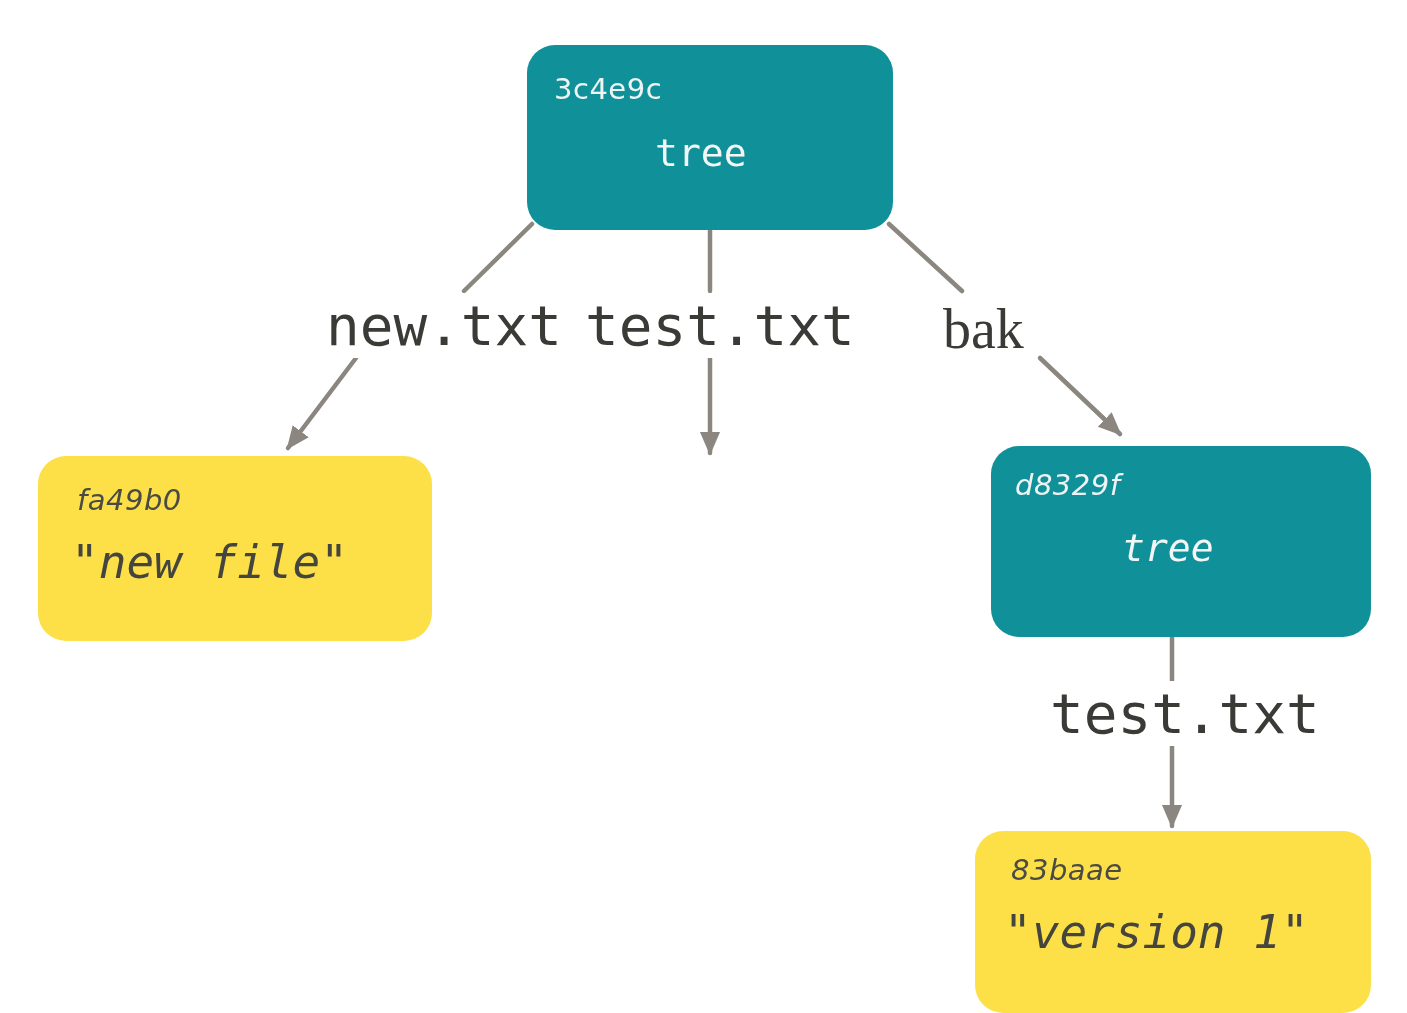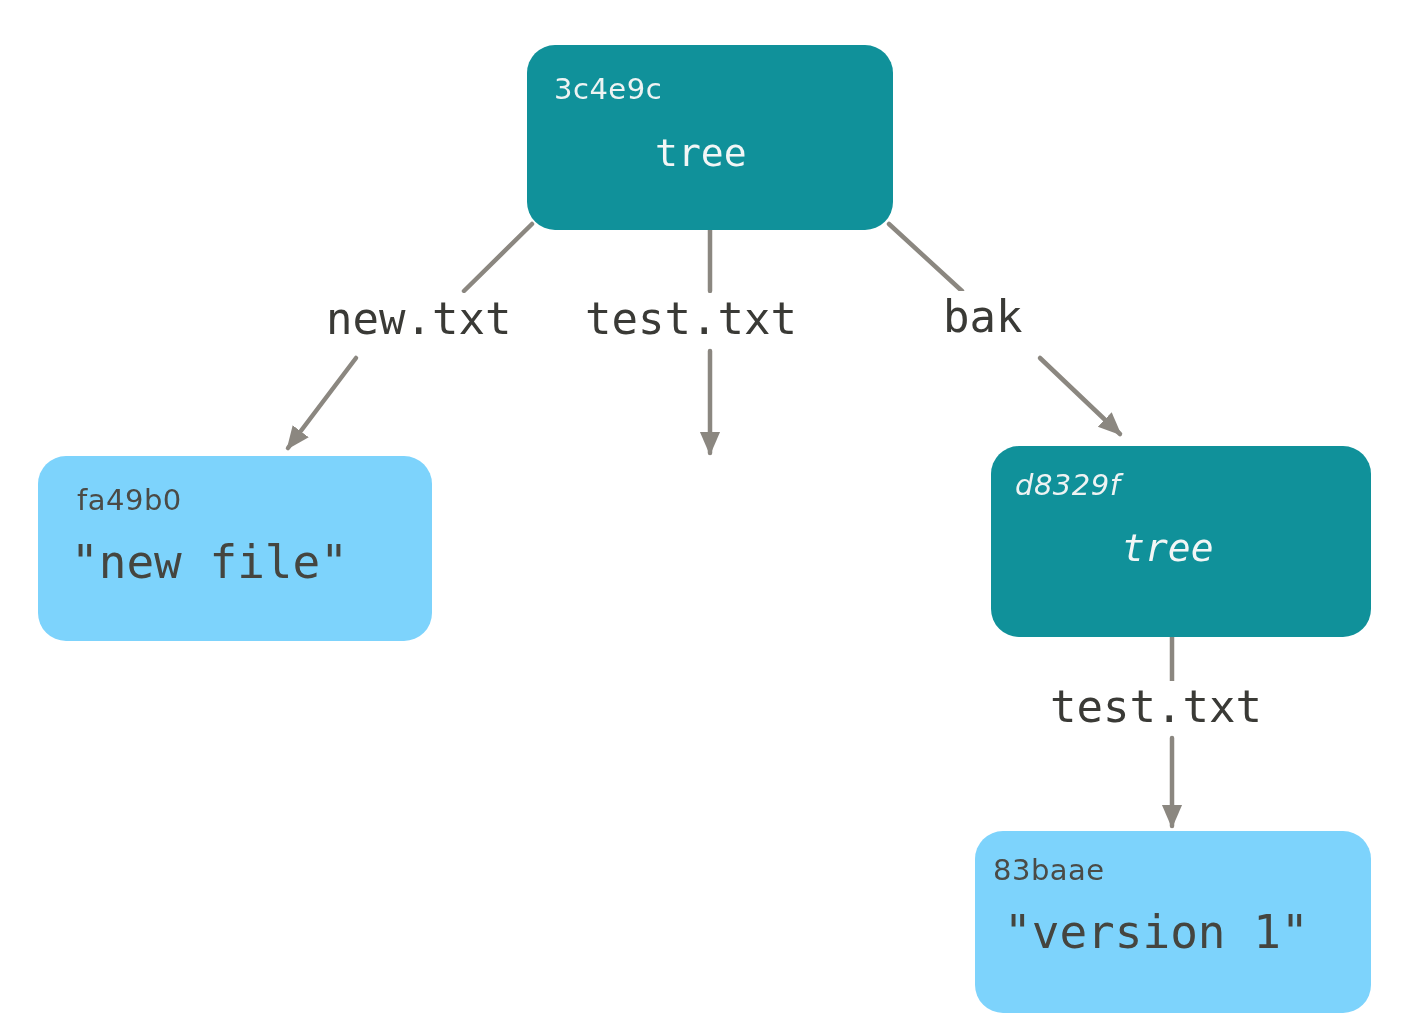--- a/index.html
+++ b/index.html
@@ -29,21 +29,22 @@
   .node {
     position: absolute;
     border-radius: 28px;
     box-sizing: border-box;
     z-index: 2;
   }
   .node.tree {
     background: #10919a;
   }
   .node.blob {
-    background: #7dd3fc;
+    background: #fde047;
+    font-style: italic;
   }
   .node-hash {
     position: absolute;
     font-family: "DejaVu Sans", sans-serif;
     font-size: 29px;
     letter-spacing: 0.5px;
     white-space: nowrap;
   }
   .node.tree .node-hash {
     color: #eef3f3;
@@ -60,21 +61,21 @@
     color: #f2f6f6;
     font-size: 38px;
   }
   .node.blob .node-label {
     color: #45453f;
     font-size: 46px;
   }
   .edge-label {
     position: absolute;
     font-family: "DejaVu Sans Mono", monospace;
-    font-size: 44px;
+    font-size: 56px;
     color: #3a3a36;
     background: #ffffff;
     white-space: nowrap;
     z-index: 3;
     padding: 0 2px;
   }
   .watermark {
     position: absolute;
     font-family: "DejaVu Sans", sans-serif;
     font-size: 15px;
@@ -127,27 +128,27 @@
     <span class="node-label" style="left:33px; top:79px;">"new file"</span>
   </div>
 
 
   <div class="node tree" style="left:991px; top:410px; width:380px; height:191px;font-style:italic;">
     <span class="node-hash" style="left:24px; top:22px;">d8329f</span>
     <span class="node-label" style="left:131px; top:80px;">tree</span>
   </div>
 
   <div class="node blob" style="left:975px; top:795px; width:396px; height:182px;">
-    <span class="node-hash" style="left:18px; top:22px;">83baae</span>
+    <span class="node-hash" style="left:36px; top:22px;">83baae</span>
     <span class="node-label" style="left:29px; top:74px;">"version 1"</span>
   </div>
 
   <div class="edge-label" style="left:324px; top:257px;">new.txt</div>
 
   <div class="edge-label" style="left:583px; top:257px;">test.txt</div>
 
-  <div class="edge-label" style="left:941px; top:255px;">bak</div>
+  <div class="edge-label" style="left:941px; top:261px;font-family:Liberation Serif, serif;">bak</div>
 
   <div class="edge-label" style="left:1048px; top:645px;">test.txt</div>
 
   <div class="watermark" style="left:1273px; top:986px;">CSDN @ACGkaka_</div>
 
 </div>
 
 </body></html>

